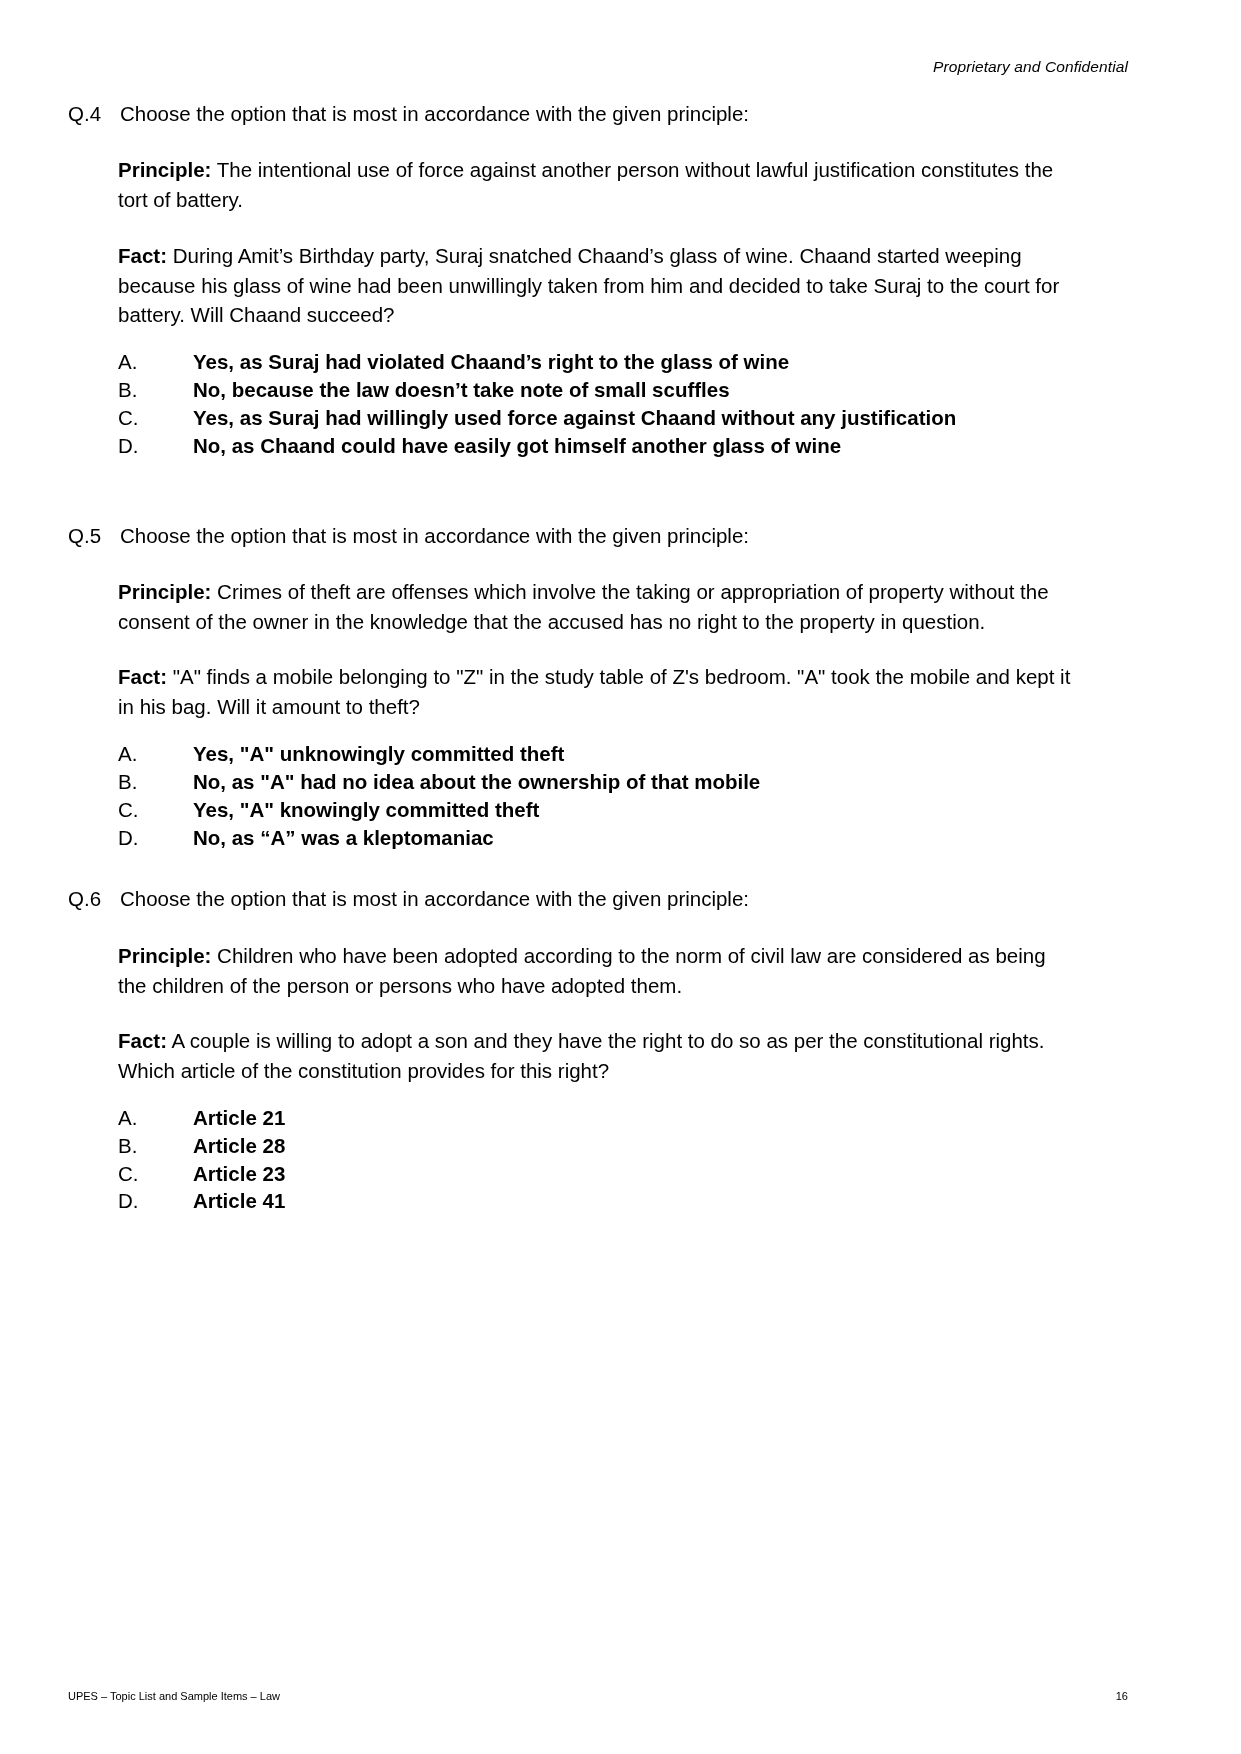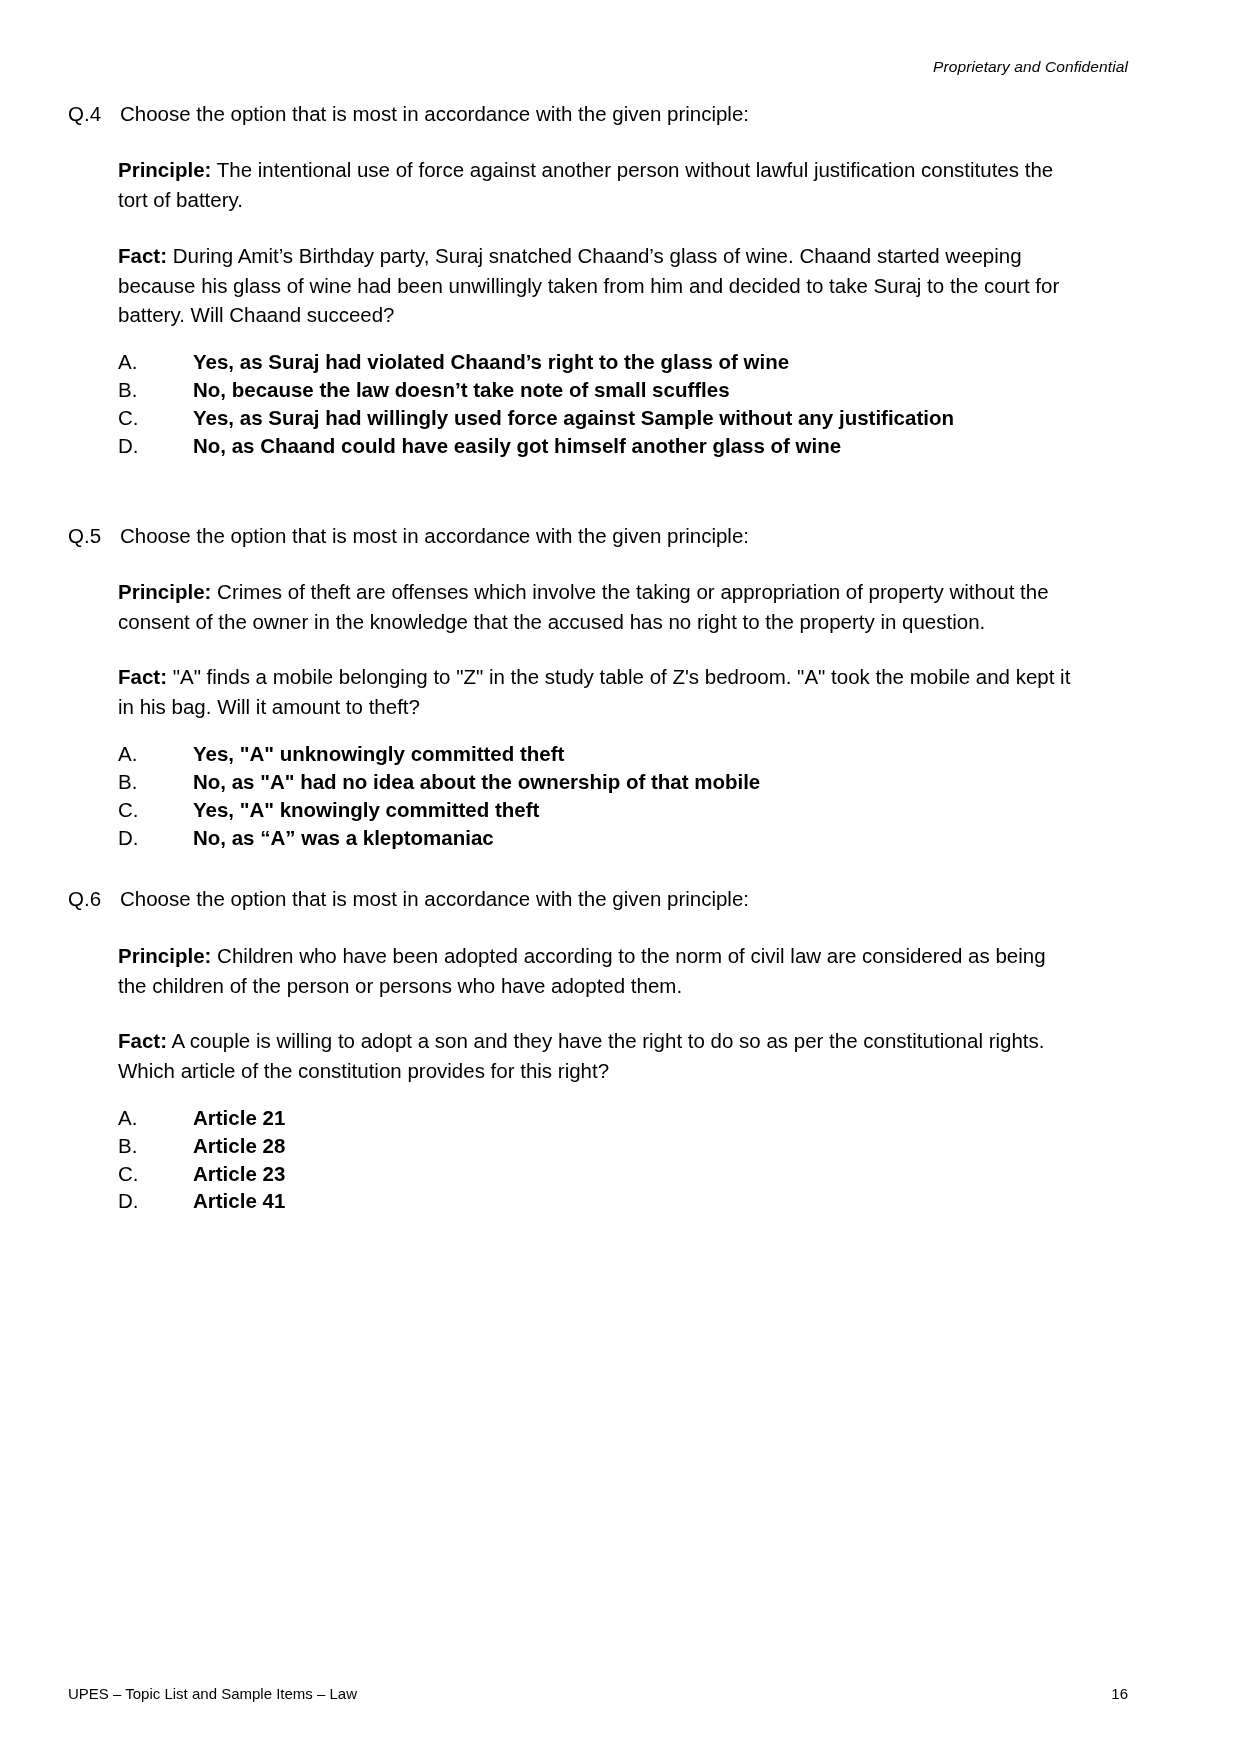--- a/index.html
+++ b/index.html
@@ -100,21 +100,21 @@
 
   
   .page-footer {
     position: absolute;
     bottom: 52px;
     left: 68px;
     right: 68px;
     display: flex;
     justify-content: space-between;
     align-items: baseline;
-    font-size: 15px;
+    font-size: 11px;
     color: #000;
   }
   .footer-left { white-space: nowrap; }
   .footer-right { padding-right: 45px; }
 </style>
 </head>
 <body>
 
 <div class="page">
 
@@ -141,21 +141,21 @@
         <div class="opt">
           <span class="opt-letter">A.</span>
           <span class="opt-text">Yes, as Suraj had violated Chaand’s right to the glass of wine</span>
         </div>
         <div class="opt">
           <span class="opt-letter">B.</span>
           <span class="opt-text">No, because the law doesn’t take note of small scuffles</span>
         </div>
         <div class="opt">
           <span class="opt-letter">C.</span>
-          <span class="opt-text">Yes, as Suraj had willingly used force against Sample without any justification</span>
+          <span class="opt-text">Yes, as Suraj had willingly used force against Chaand without any justification</span>
         </div>
         <div class="opt">
           <span class="opt-letter">D.</span>
           <span class="opt-text">No, as Chaand could have easily got himself another glass of wine</span>
         </div>
       </div>
     </div>
 
     <div class="gap-q"></div>
 

